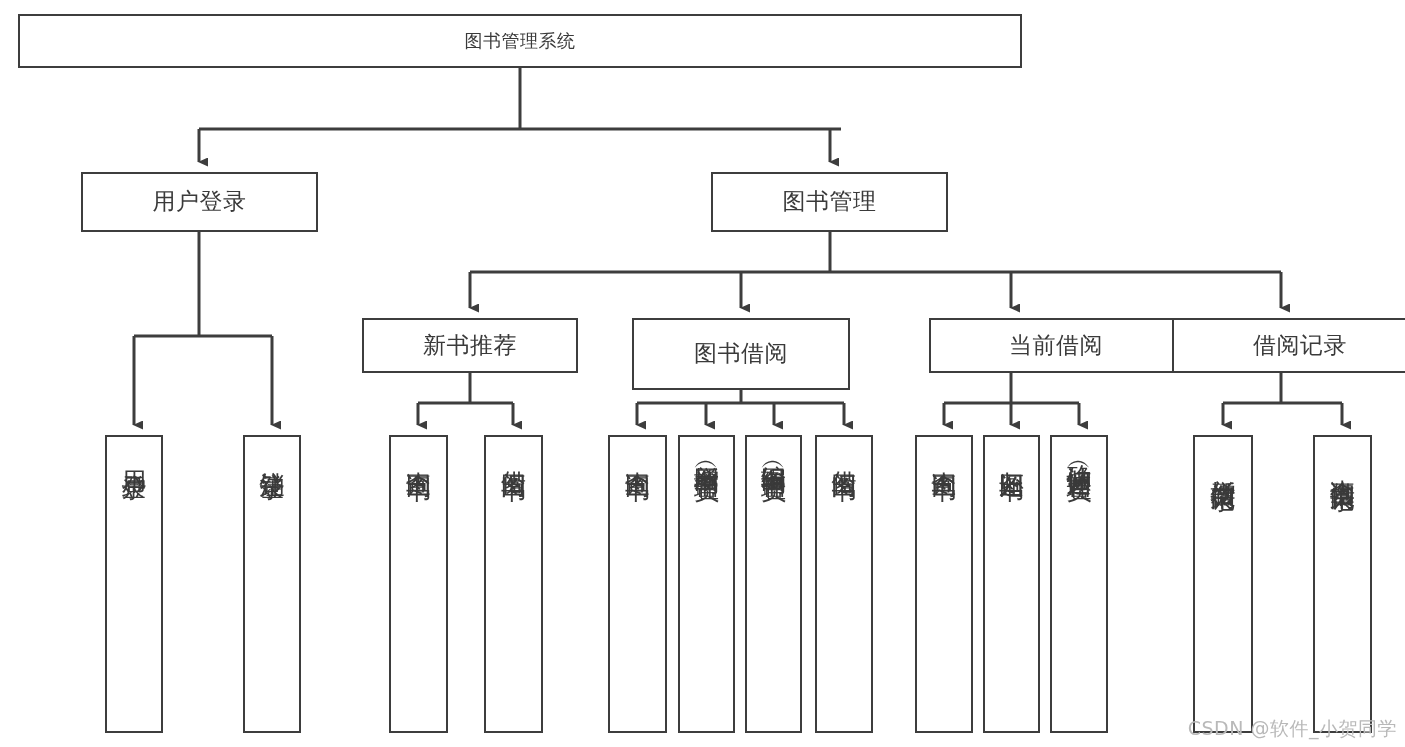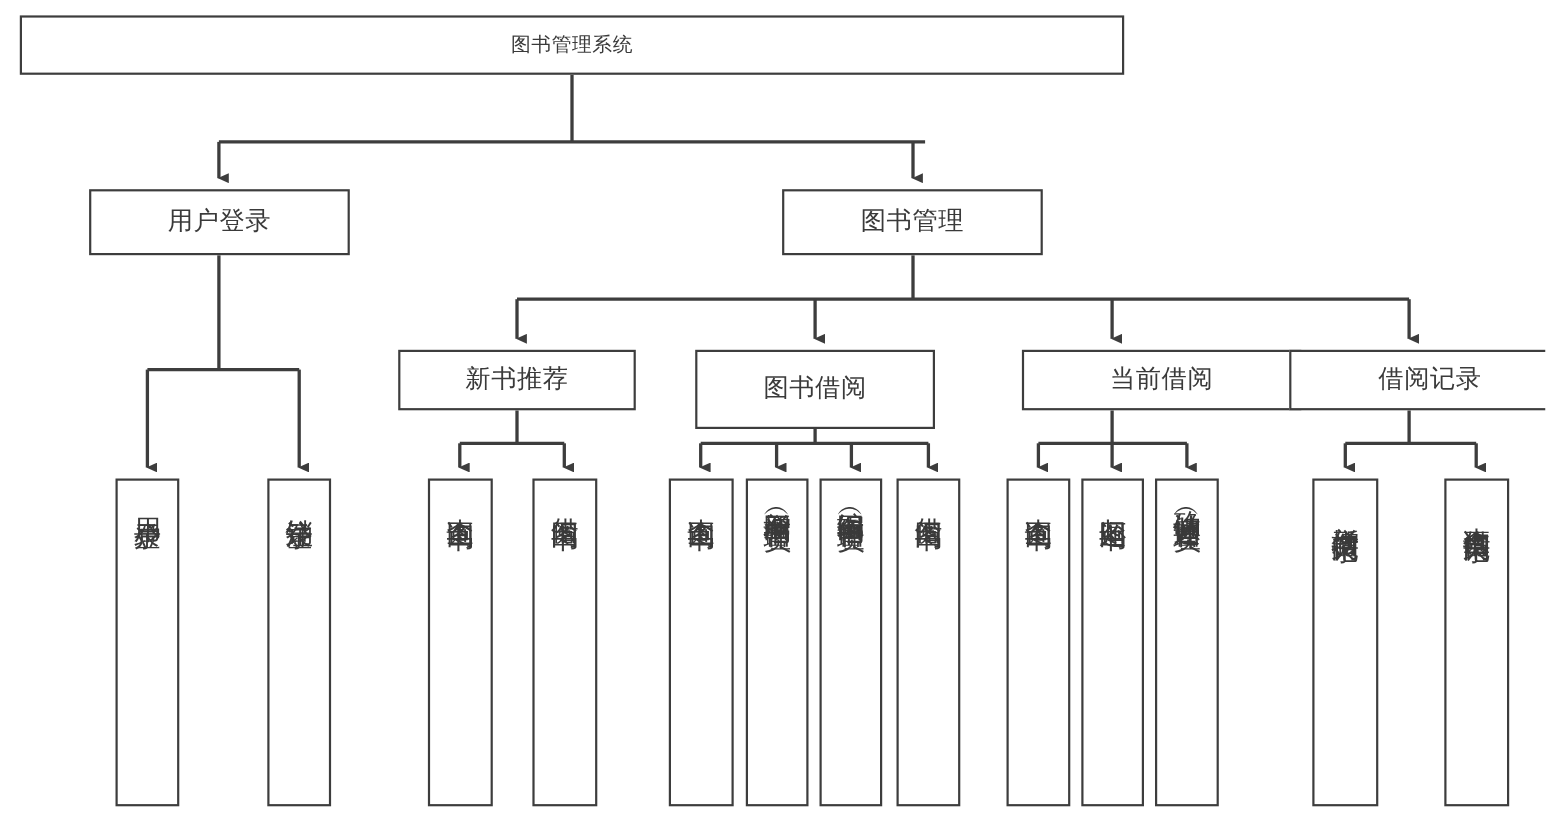--- a/index.html
+++ b/index.html
@@ -196,14 +196,15 @@
   </div>
 
   <div class="node node-leaf" style="left:1193px; top:435px; width:60px; height:298px; padding-top:22px;">
     <span class="vtext">新增借阅记录</span>
   </div>
 
   <div class="node node-leaf" style="left:1313px; top:435px; width:59px; height:298px; padding-top:22px;">
     <span class="vtext">查询借阅记录</span>
   </div>
 
+  <div class="watermark">CSDN @软件_小贺同学</div>
 
 </div>
 
 </body></html>

